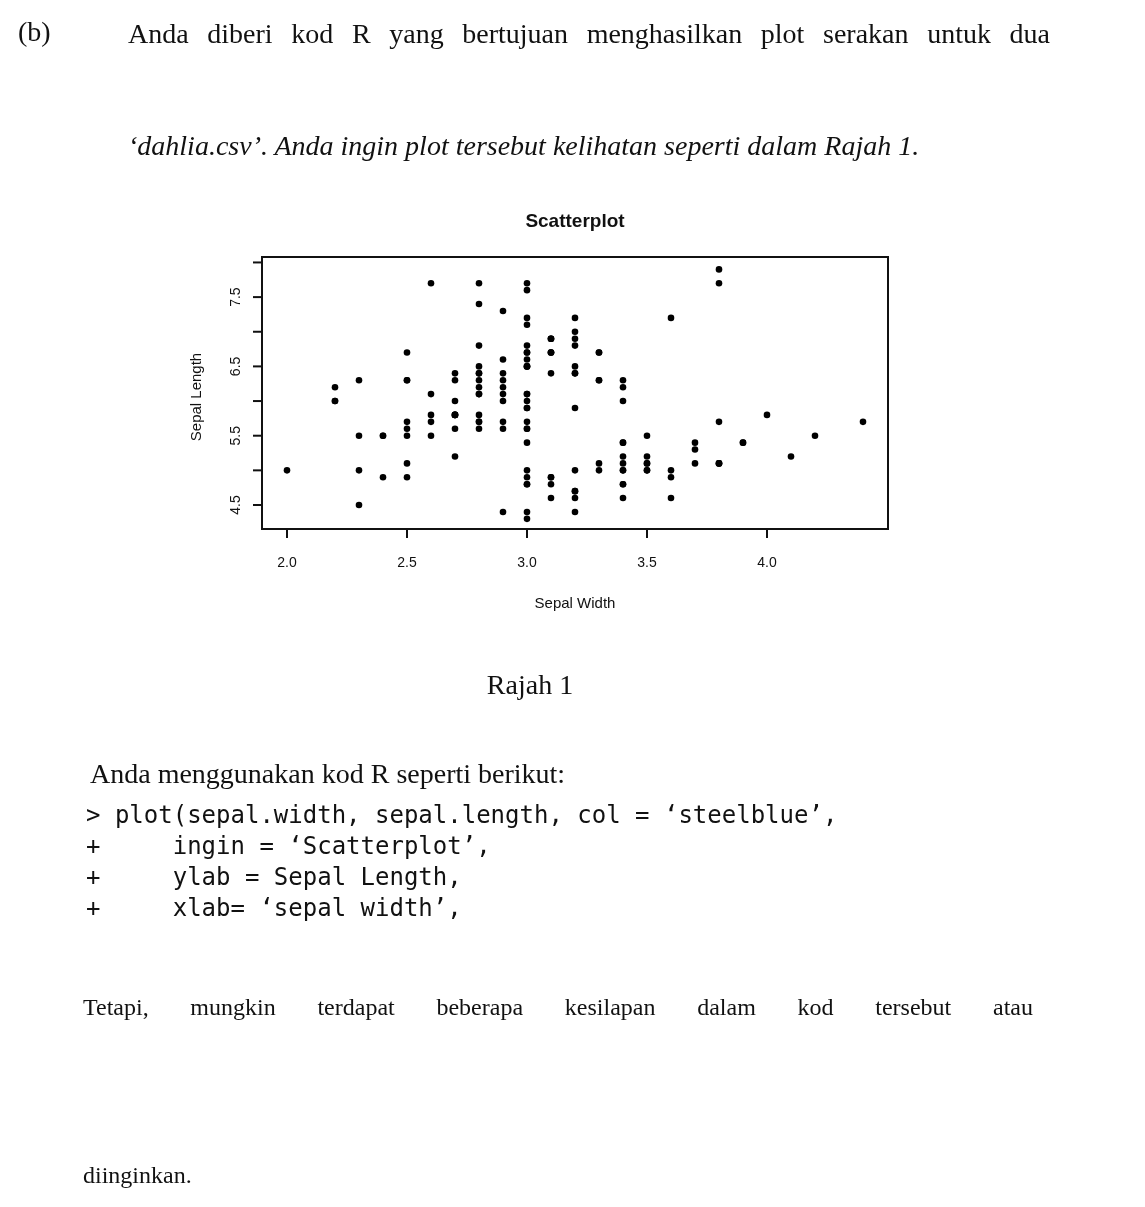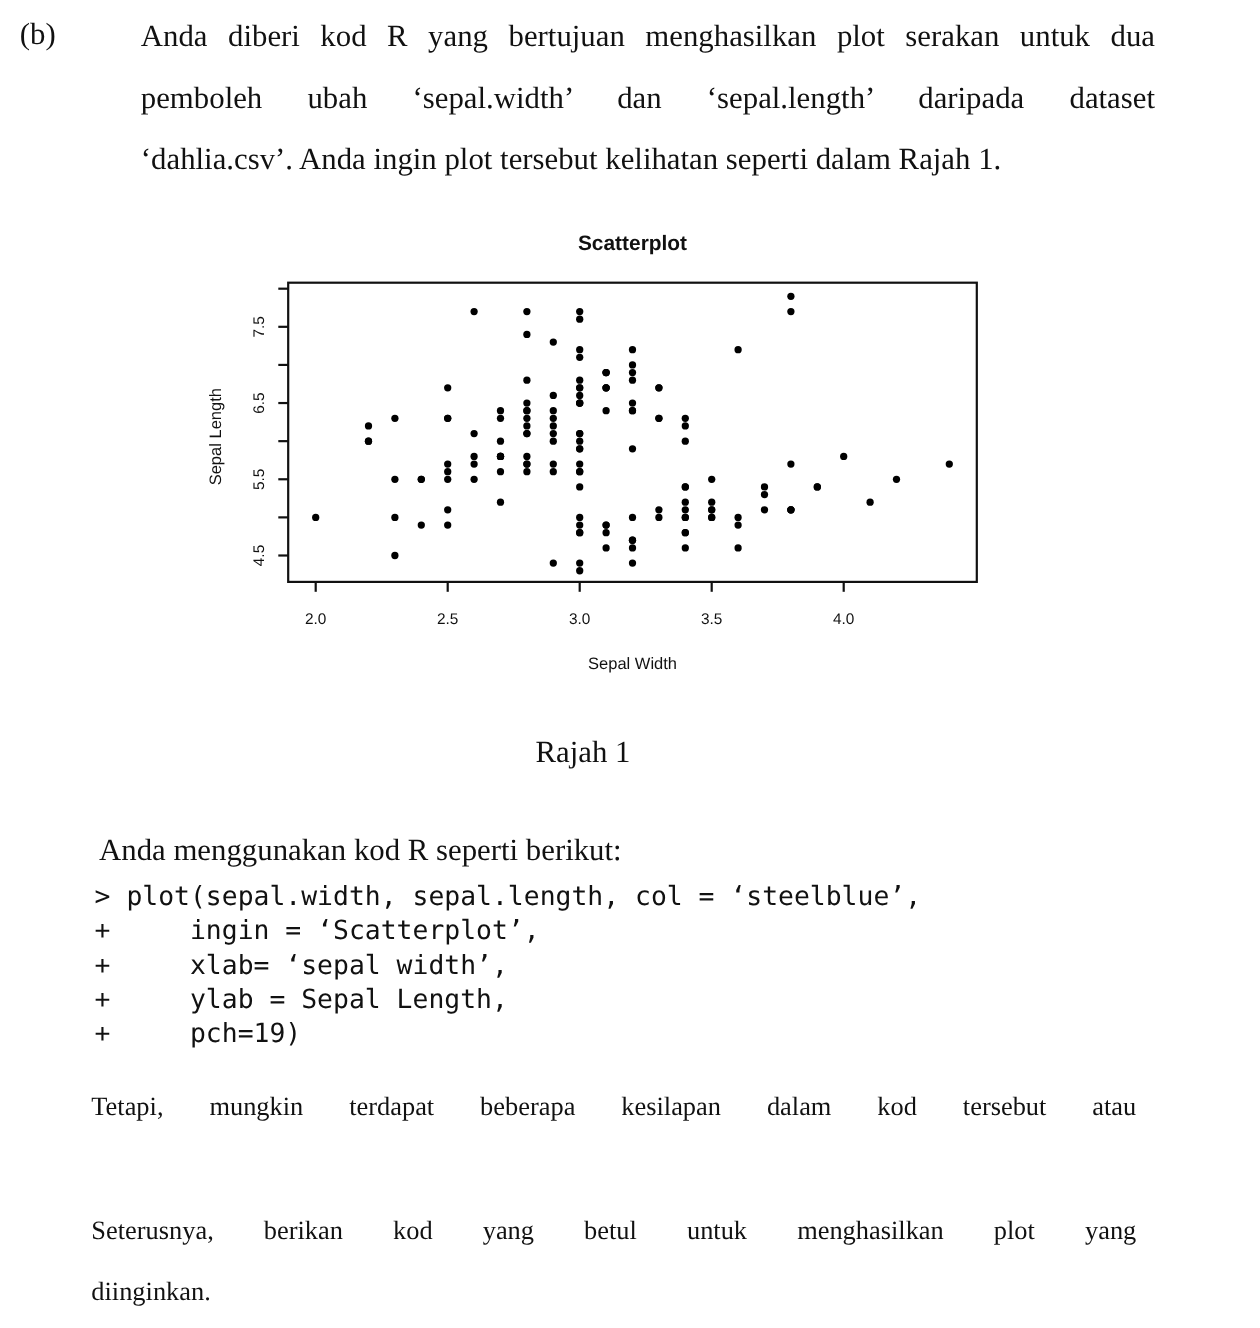--- a/index.html
+++ b/index.html
@@ -23,22 +23,21 @@
   .para2 { position: absolute; left: 83px; width: 950px; font-size: 24px; }
   .para2 .line { position: absolute; left: 0; width: 950px; white-space: nowrap; }
   .para2 .line.j { text-align: justify; text-align-last: justify; }
 </style>
 </head>
 <body>
 
 <div class="label-b serif">(b)</div>
 <div class="para serif" style="top:16px;height:160px;margin-left:31px;">
   <span class="line justify" style="top:4px;">Anda diberi kod R yang bertujuan menghasilkan plot serakan untuk dua</span>
-  <span class="line justify" style="top:60px;">pemboleh ubah ‘sepal.width’ dan ‘sepal.length’ daripada dataset</span>
-  <span class="line" style="top:116px;">‘dahlia.csv’. Anda ingin plot tersebut kelihatan seperti dalam Rajah 1.</span>
+  <span class="line" style="top:116px;font-style:italic;">‘dahlia.csv’. Anda ingin plot tersebut kelihatan seperti dalam Rajah 1.</span>
 </div>
 
 <svg id="chart" width="1145" height="640" xmlns="http://www.w3.org/2000/svg">
   <text id="chart-title" x="575" y="227" text-anchor="middle" font-family="Liberation Sans, DejaVu Sans, sans-serif" font-weight="bold" font-size="19" fill="#111">Scatterplot</text>
   <rect x="262" y="257" width="626" height="272" fill="none" stroke="#111" stroke-width="2"></rect>
   <g id="x-axis">
       <line x1="287" x2="287" y1="529" y2="538" stroke="#111" stroke-width="2"></line>
       <text x="287" y="567" text-anchor="middle" font-family="Liberation Sans, DejaVu Sans, sans-serif" font-size="14" fill="#111">2.0</text>
       <line x1="407" x2="407" y1="529" y2="538" stroke="#111" stroke-width="2"></line>
       <text x="407" y="567" text-anchor="middle" font-family="Liberation Sans, DejaVu Sans, sans-serif" font-size="14" fill="#111">2.5</text>
@@ -219,22 +218,20 @@
   <text x="0" y="0" transform="translate(201,397) rotate(-90)" text-anchor="middle" font-family="Liberation Sans, DejaVu Sans, sans-serif" font-size="15" fill="#111">Sepal Length</text>
 </svg>
 
 <div class="caption serif">Rajah 1</div>
 
 <div class="intro serif">Anda menggunakan kod R seperti berikut:</div>
 
 <div class="code mono">
   <div class="cl">&gt; plot(sepal.width, sepal.length, col = ‘steelblue’,</div>
   <div class="cl">+     ingin = ‘Scatterplot’,</div>
+  <div class="cl">+     ylab = Sepal Length,</div>
   <div class="cl">+     xlab= ‘sepal width’,</div>
-  <div class="cl">+     ylab = Sepal Length,</div>
-  <div class="cl">+     pch=19)</div>
 </div>
 
 <div class="para2 serif" style="top:990px;height:210px;">
   <span class="line j" style="top:4px;">Tetapi, mungkin terdapat beberapa kesilapan dalam kod tersebut atau</span>
-  <span class="line j" style="top:116px;">Seterusnya, berikan kod yang betul untuk menghasilkan plot yang</span>
   <span class="line" style="top:172px;">diinginkan.</span>
 </div>
 
 </body></html>

